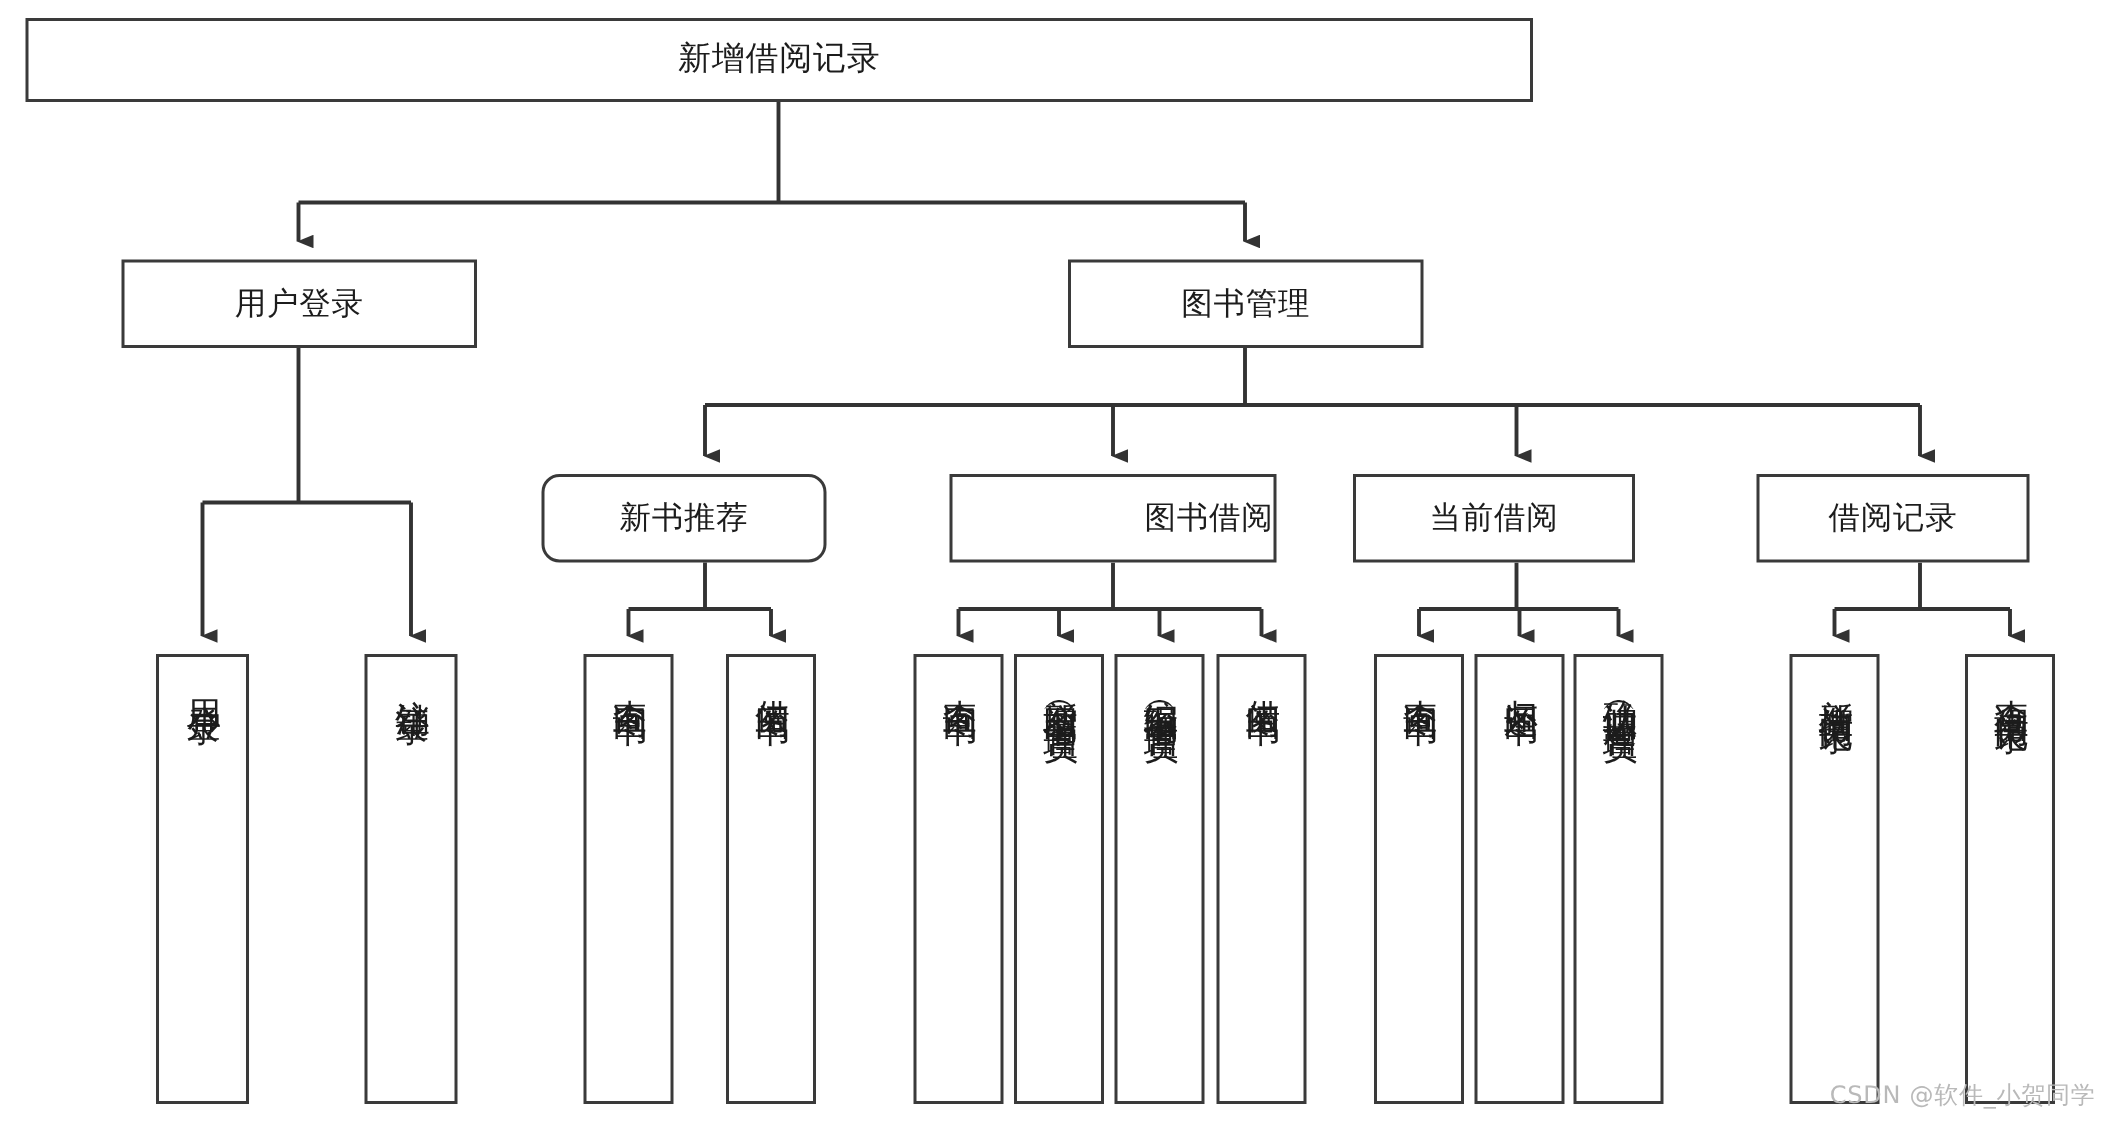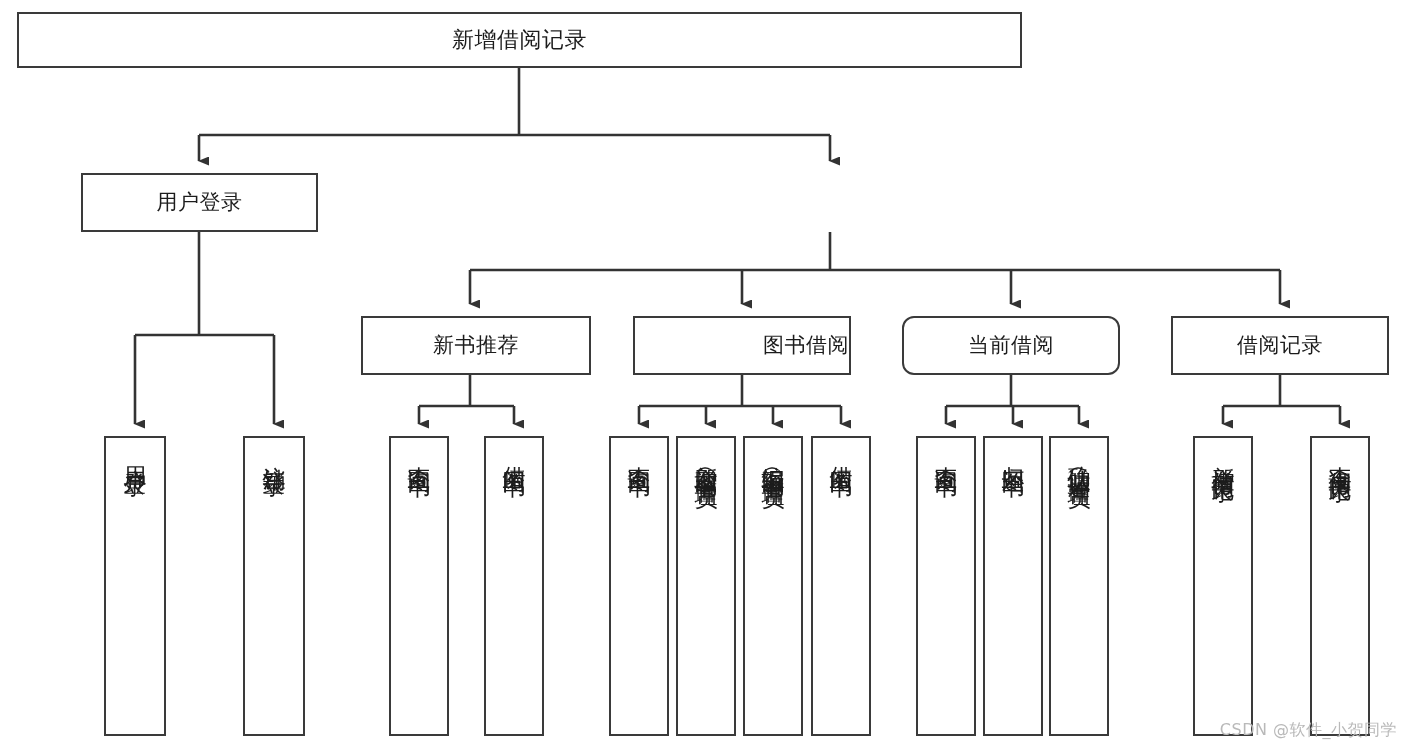--- a/index.html
+++ b/index.html
@@ -130,31 +130,34 @@
     </g>
   </svg>
 
   <div class="node horizontal root" style="left:17px; top:12px; width:1005px; height:56px;">
     <span class="label">新增借阅记录</span>
   </div>
 
   <div class="node horizontal" style="left:81px; top:173px; width:237px; height:59px;">
     <span class="label">用户登录</span>
   </div>
-
-  <div class="node horizontal" style="left:361px; top:316px; width:230px; height:59px;">
+  <div class="node horizontal" style="left:712px; top:173px; width:237px; height:59px;">
+    <span class="label">图书管理</span>
+  </div>
+
+  <div class="node horizontal" style="left:361px; top:316px; width:190px; height:59px;border-radius:12px;">
     <span class="label">新书推荐</span>
   </div>
   <div class="node horizontal" style="left:633px; top:316px; width:218px; height:59px;justify-content:flex-end;">
     <span class="label">图书借阅</span>
   </div>
-  <div class="node horizontal" style="left:902px; top:316px; width:218px; height:59px;border-radius:12px;">
+  <div class="node horizontal" style="left:902px; top:316px; width:188px; height:59px;">
     <span class="label">当前借阅</span>
   </div>
-  <div class="node horizontal" style="left:1171px; top:316px; width:218px; height:59px;">
+  <div class="node horizontal" style="left:1171px; top:316px; width:182px; height:59px;">
     <span class="label">借阅记录</span>
   </div>
 
   <div class="node vertical" style="left:104px; top:436px; width:62px; height:300px;">
     <span class="label">用户登录</span>
   </div>
   <div class="node vertical" style="left:243px; top:436px; width:62px; height:300px;">
     <span class="label">注销登录</span>
   </div>
 

